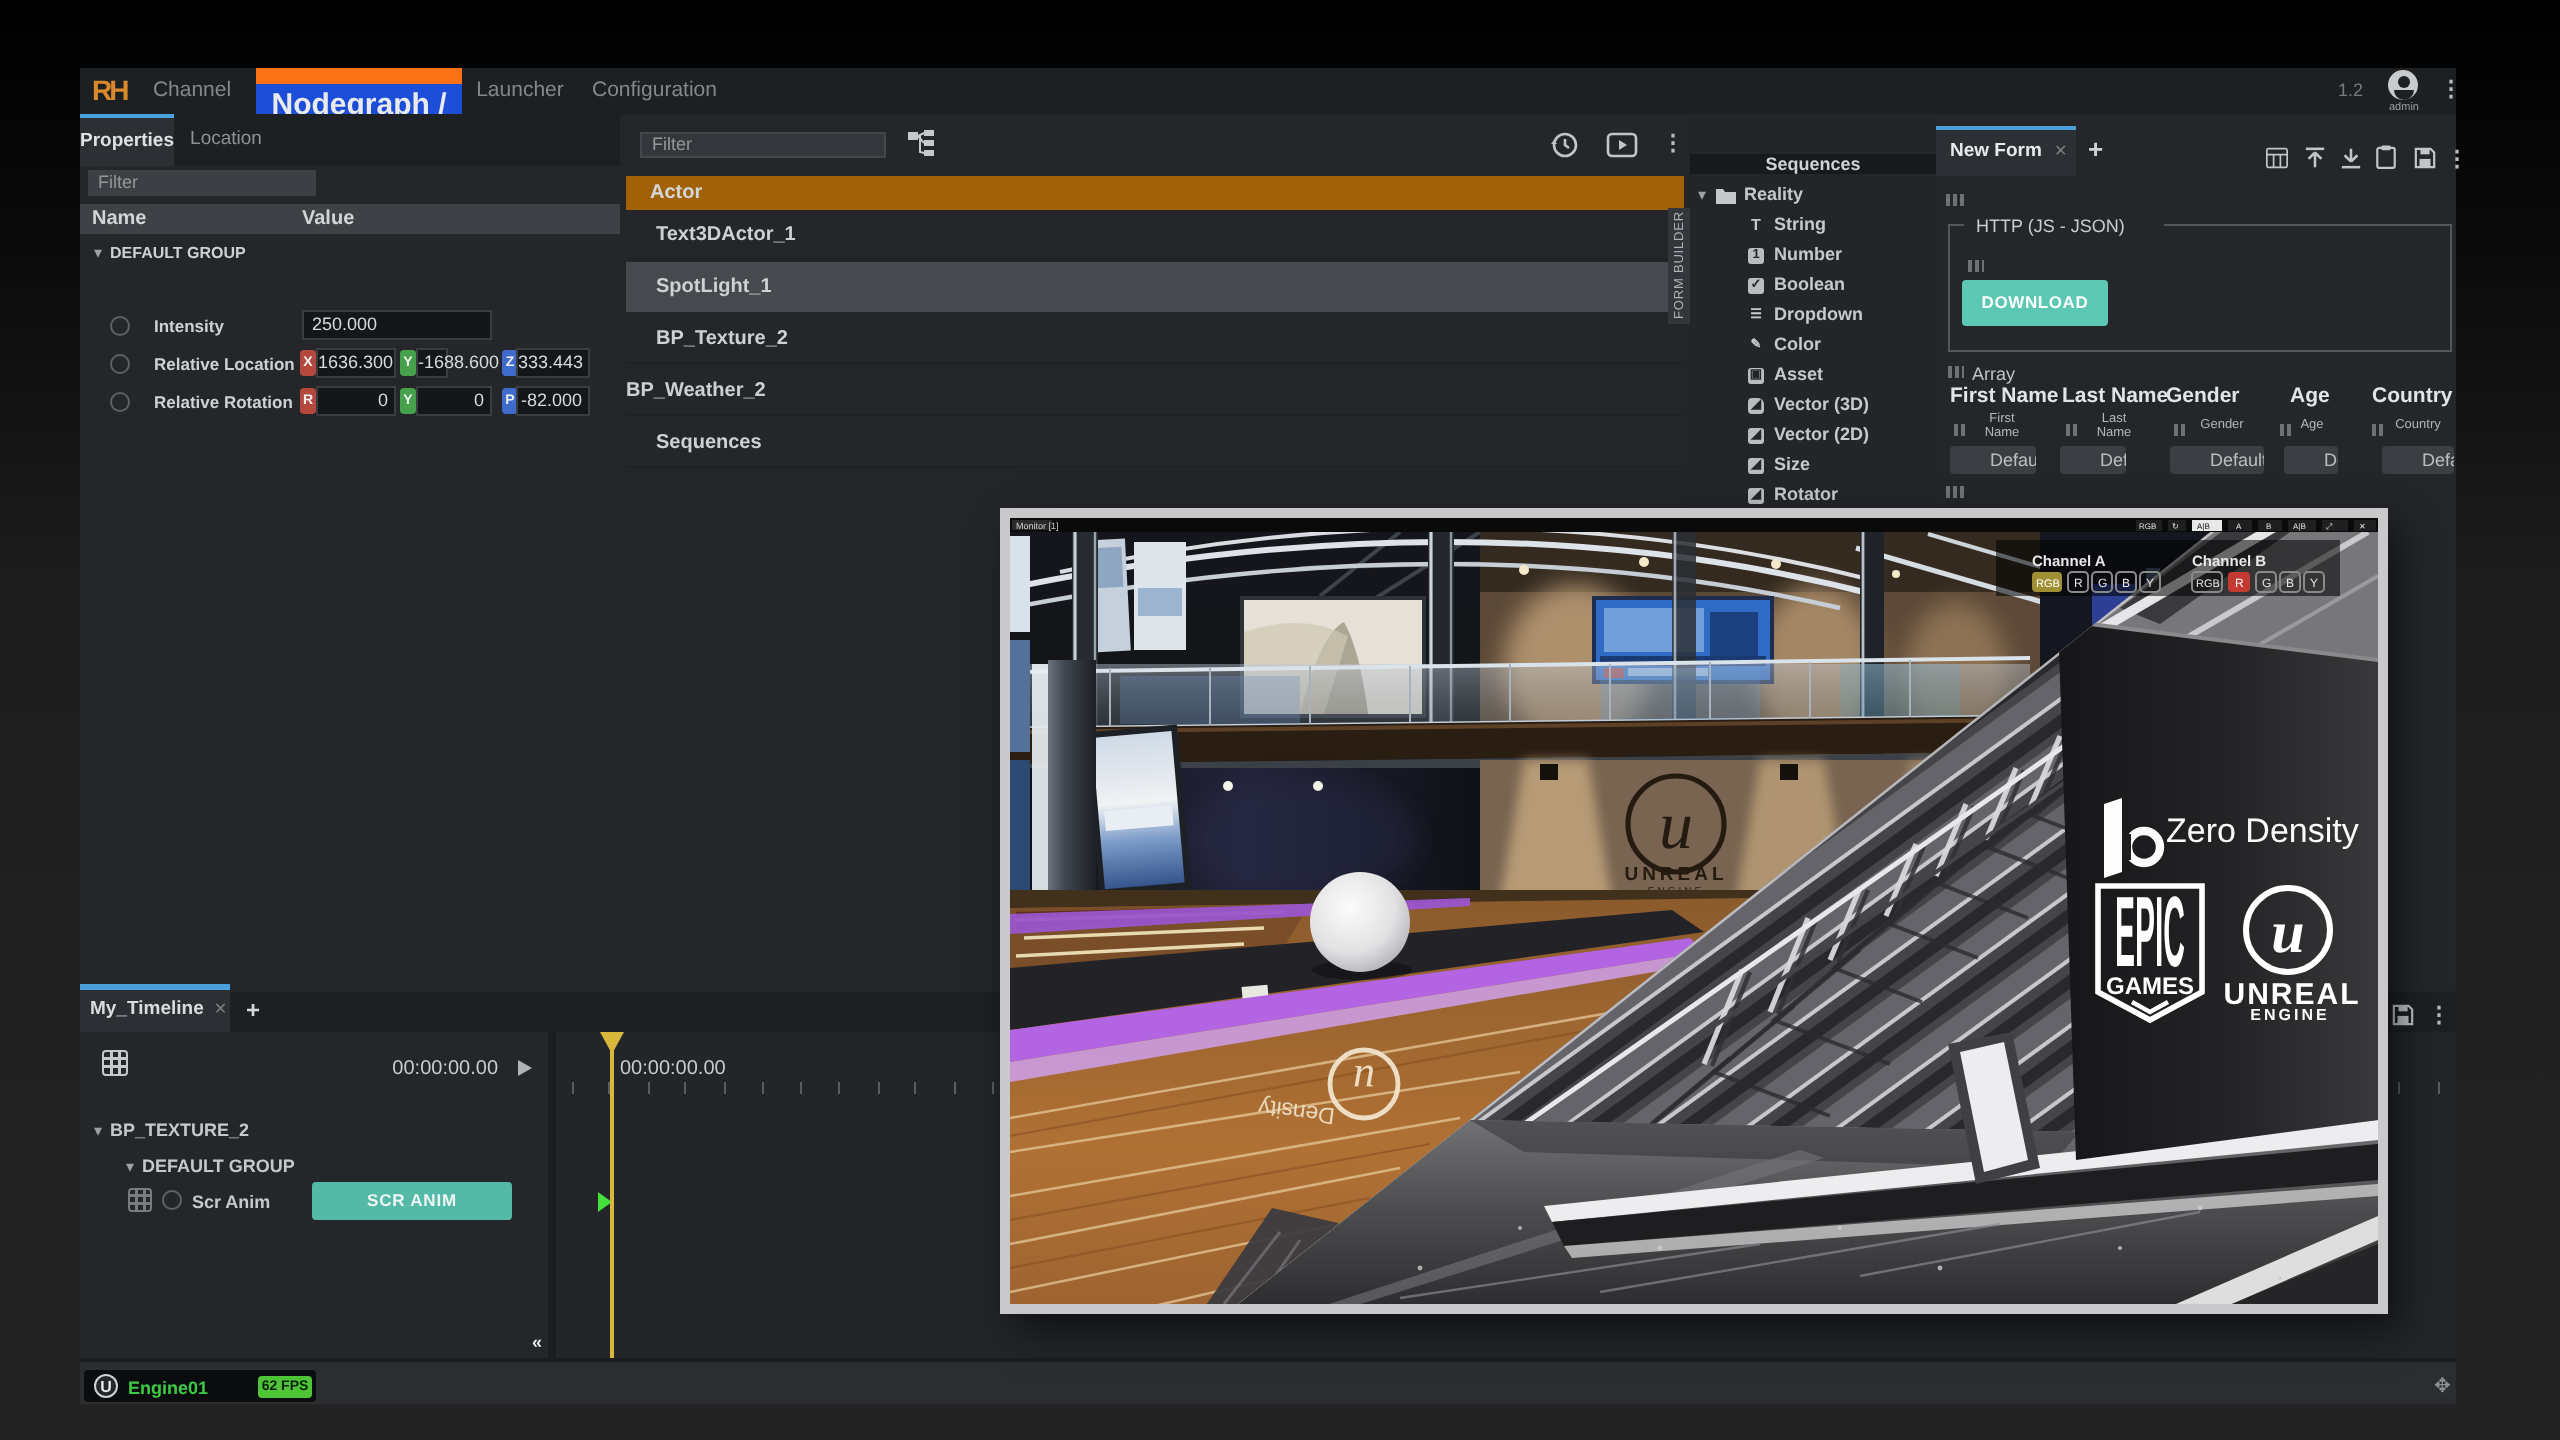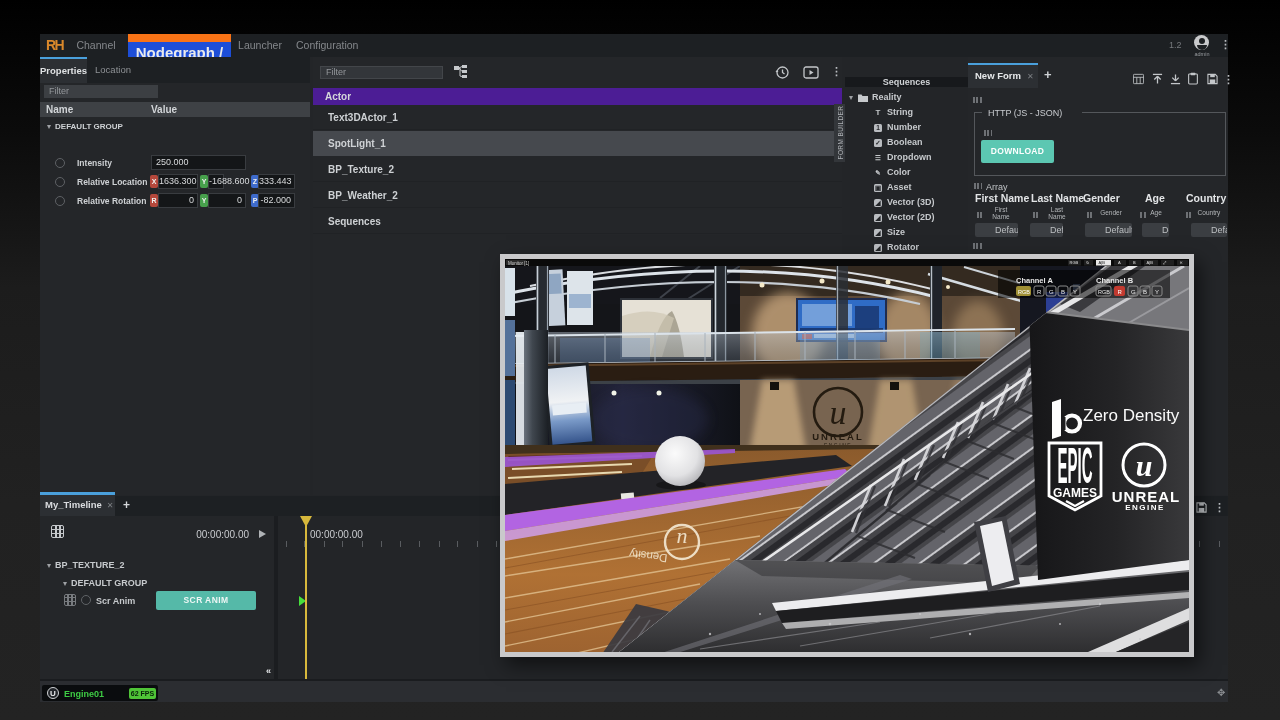--- a/index.html
+++ b/index.html
@@ -32,21 +32,21 @@
   #lp-head { position:absolute; left:0px; top:45px; width:270px; height:15px; background:#3e4145; color:#d2d5d8; font-weight:bold; font-size:10px; line-height:15px; }
   .lrow { position:absolute; left:0; width:270px; height:19px; color:#ced1d4; font-size:8.5px; font-weight:bold; }
   .radio { position:absolute; left:15px; top:2px; width:10px; height:10px; border:1.5px solid #5e6165; border-radius:50%; }
   .badge { position:absolute; width:8px; height:13px; top:0px; border-radius:2px; color:#f0f0f0; font-size:7px; font-weight:bold; text-align:center; line-height:13px; }
   .vbox { position:absolute; top:-1px; height:15px; background:#141618; border:1px solid #393c40; color:#d8dadc; font-size:9px; font-weight:normal; line-height:13px; text-align:right; padding-right:3px; }
   .bR { background:#b5483c; } .bG { background:#47a04c; } .bB { background:#3e6bcc; }
 
   
   #mpanel { position:absolute; left:313px; top:57px; width:529px; height:438px; background:#242629; }
   #m-filter { position:absolute; left:7px; top:9px; width:123px; height:13px; background:#33363a; border:1px solid #43464a; color:#94979b; font-size:9px; line-height:11px; padding-left:5px; }
-  #m-head { position:absolute; left:0; top:31px; width:529px; height:17px; background:#4c1d95; color:#d4d7da; font-weight:bold; font-size:10px; line-height:17px; }
+  #m-head { position:absolute; left:0; top:31px; width:529px; height:17px; background:#a16207; color:#d4d7da; font-weight:bold; font-size:10px; line-height:17px; }
   .arow { position:absolute; left:0; width:529px; height:25px; color:#ced1d4; font-size:10px; font-weight:bold; line-height:25px; border-bottom:1px solid #202225; }
 
   
   #cpanel { position:absolute; left:845px; top:57px; width:123px; height:438px; background:#232528; }
   #c-head { position:absolute; left:0; top:20px; width:123px; height:10px; background:#17191c; color:#d0d3d6; font-weight:bold; font-size:9px; line-height:10px; text-align:center; }
   .crow { position:absolute; left:0; width:123px; height:15px; color:#c6c9cc; font-size:9px; line-height:15px; font-weight:bold; }
   .cicon { position:absolute; left:29px; top:3.5px; width:8px; height:8px; background:#b9bcc0; border-radius:1.5px; color:#232528; font-size:6.5px; font-weight:bold; text-align:center; line-height:8px; }
   .ctext { position:absolute; left:42px; top:0; }
 
   
@@ -170,21 +170,21 @@
     </svg>
     <svg style="position:absolute;left:490px;top:8px;" width="16" height="15" viewBox="0 0 16 15">
       <rect x="1" y="2" width="14" height="11" rx="2" fill="none" stroke="#c3c6c9" stroke-width="1.3"></rect>
       <path d="M6.5 5 L10.5 7.5 L6.5 10 Z" fill="#c3c6c9"></path>
     </svg>
     <div class="vdots" style="position:absolute;left:518px;top:8px;">⋮</div>
     <div id="m-head"><span style="margin-left:12px;">Actor</span></div>
     <div class="arow" style="top:48px;"><span style="margin-left:15px;">Text3DActor_1</span></div>
     <div class="arow" style="top:74px;background:#46494e;border-bottom-color:#46494e;"><span style="margin-left:15px;">SpotLight_1</span></div>
     <div class="arow" style="top:100px;"><span style="margin-left:15px;">BP_Texture_2</span></div>
-    <div class="arow" style="top:126px;"><span style="margin-left:15px;">BP_Weather_2</span></div>
+    <div class="arow" style="top:126px;"><span style="">BP_Weather_2</span></div>
     <div class="arow" style="top:152px;"><span style="margin-left:15px;">Sequences</span></div>
   </div>
   <div id="fbstrip-wrap" style="position:absolute;left:834px;top:104px;width:12px;height:58px;background:#33363a;">
      <span style="position:absolute;left:-22px;top:25px;width:56px;transform:rotate(-90deg);color:#aeb1b5;font-size:6.5px;letter-spacing:.4px;text-align:center;display:block;">FORM BUILDER</span>
   </div>
 
   <div id="cpanel">
     <div id="c-head">Sequences</div>
     <div class="crow" style="top:33px;"><span class="chev" style="margin-left:4px;">▾</span>
       <svg style="position:absolute;left:13px;top:3px;" width="10" height="9" viewBox="0 0 10 9">

